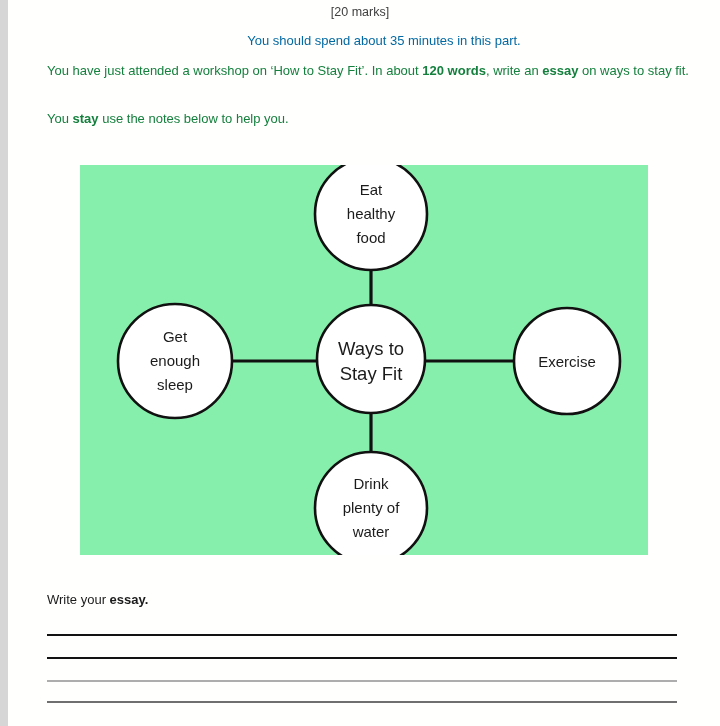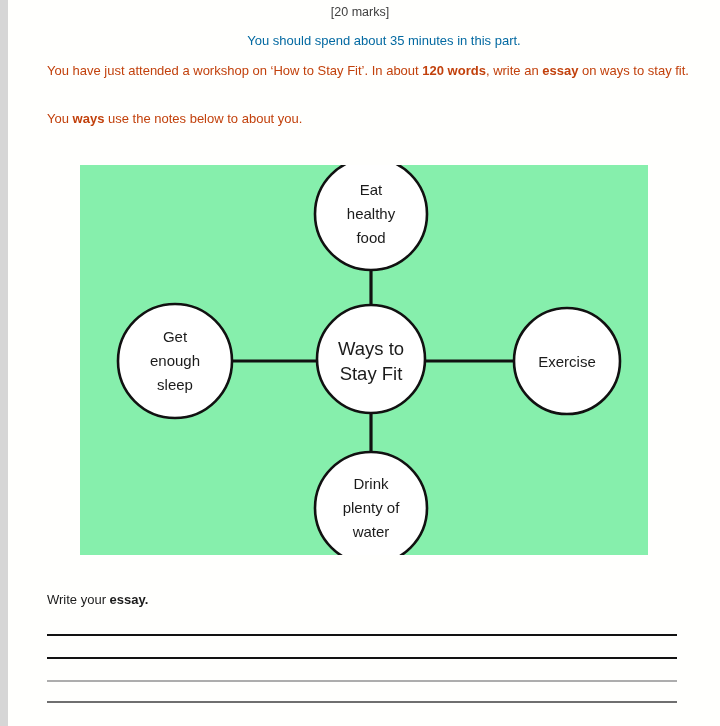--- a/index.html
+++ b/index.html
@@ -56,21 +56,21 @@
     line-height: 16px;
     color: #0369a1;
     padding-left: 24px;
   }
   .para {
     position: absolute;
     left: 39px;
     width: 643px;
     font-size: 13px;
     line-height: 20px;
-    color: #c2410c;
+    color: #15803d;
     text-align: left;
   }
   .para-task { top: 61px; }
   .para-notes { top: 109px; }
   .para b { font-weight: bold; }
 
   
   .diagram {
     position: absolute;
     left: 72px;
@@ -134,21 +134,21 @@
 
   <div class="marks">[20 marks]</div>
 
   <div class="timing">You should spend about 35 minutes in this part.</div>
 
   <div class="para para-task">
     <span>You have just attended a workshop on ‘How to Stay Fit’. In about </span><b>120 words</b><span>, write an </span><b>essay</b><span> on ways to stay fit.</span>
   </div>
 
   <div class="para para-notes">
-    <span>You </span><b>ways</b><span> use the notes below to about you.</span>
+    <span>You </span><b>stay</b><span> use the notes below to help you.</span>
   </div>
 
   <div class="diagram">
     <svg viewBox="0 0 568 390" xmlns="http://www.w3.org/2000/svg">
 
       <line class="connector" x1="291" y1="103" x2="291" y2="142"></line>
       <line class="connector" x1="291" y1="246" x2="291" y2="288"></line>
       <line class="connector" x1="152" y1="196" x2="237" y2="196"></line>
       <line class="connector" x1="345" y1="196" x2="434" y2="196"></line>
 

